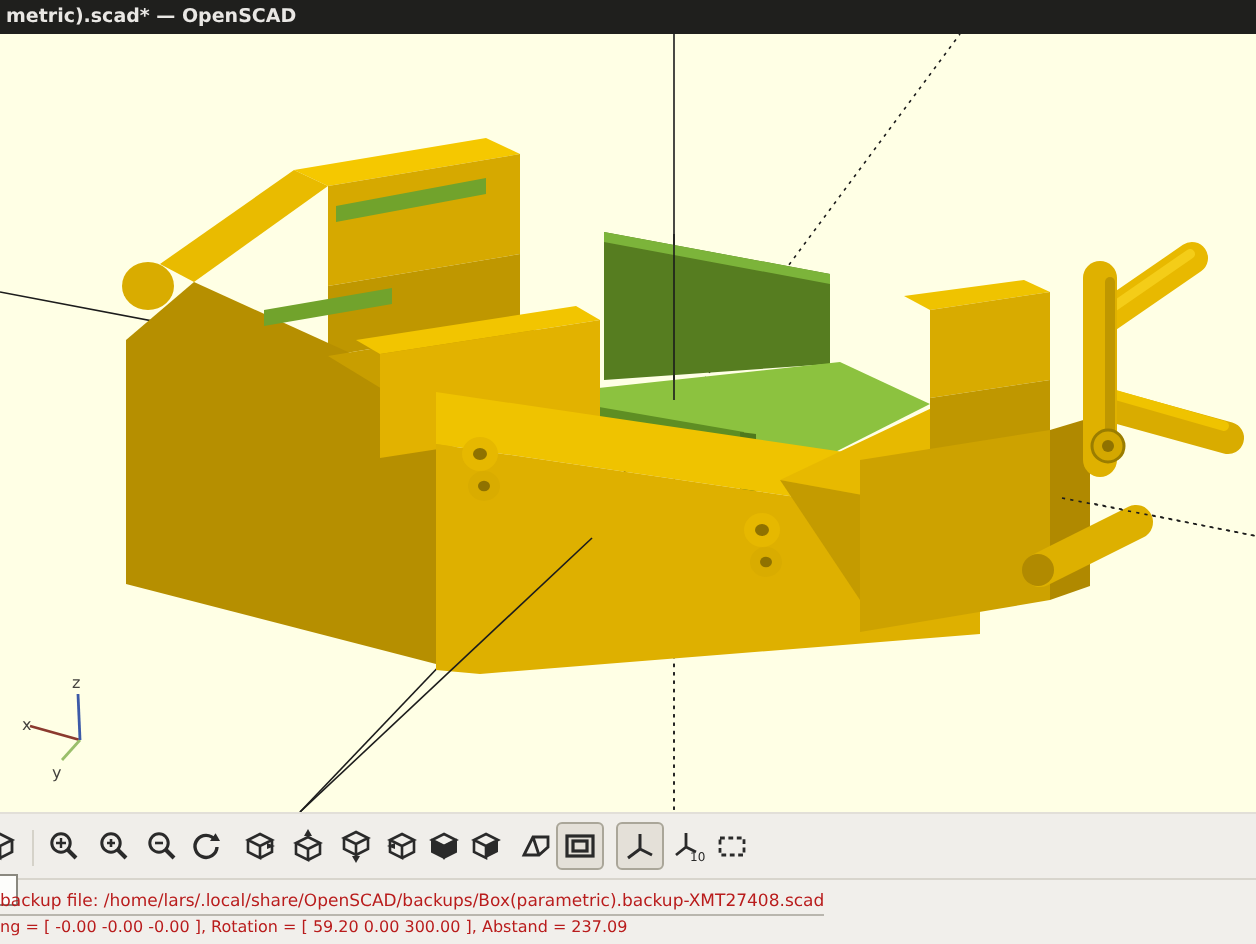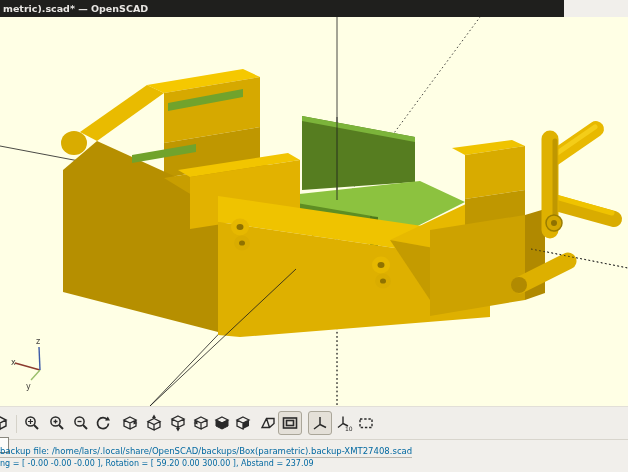--- a/index.html
+++ b/index.html
@@ -1,32 +1,32 @@
 <!DOCTYPE html>
 <html><head>
 <meta charset="utf-8">
 <style>
   html,body{margin:0;padding:0;}
   body{width:628px;height:472px;position:relative;overflow:hidden;
        font-family:"DejaVu Sans","Liberation Sans",sans-serif;background:#f1efeb;}
   
-  .titlebar{position:absolute;left:0;top:0;width:564px;height:17px;background:#1f1f1d;
+  .titlebar{position:absolute;left:0;top:0;width:628px;height:17px;background:#1f1f1d;
             color:#e9e7e4;font-size:9.5px;font-weight:bold;line-height:17px;padding-left:3px;box-sizing:border-box;}
   
   .viewport{position:absolute;left:0;top:17px;width:628px;height:389px;background:#ffffe5;}
   .viewport svg{display:block;}
   
   .toolbar{position:absolute;left:0;top:406px;width:628px;height:34px;background:#f0eeea;
            border-top:1px solid #e2dfd8;border-bottom:1px solid #d8d5cd;box-sizing:border-box;}
   .tb-btn{position:absolute;top:4px;width:24px;height:24px;display:flex;align-items:center;justify-content:center;
           border-radius:3px;}
   .tb-btn.pressed{background:#e4e0d8;border:1px solid #aaa699;width:24px;height:24px;box-sizing:border-box;}
   .tb-sep{position:absolute;top:8px;width:1px;height:18px;background:#d5d2c9;}
   
-  .statusarea{position:absolute;left:0;top:440px;width:520px;height:32px;background:#f1efeb;color:#0369a1;}
+  .statusarea{position:absolute;left:0;top:440px;width:520px;height:32px;background:#f1efeb;color:#b91c1c;}
   .frag{position:absolute;left:-2px;top:-3px;width:9px;height:14px;background:#fdfdfb;border:1px solid #8a887f;}
   .backup-line{position:absolute;left:0;top:6px;font-size:8.5px;white-space:nowrap;
                border-bottom:1px solid #b9b6ae;padding-bottom:1px;}
   .vp-line{position:absolute;left:0;top:19px;font-size:8px;white-space:nowrap;}
 </style>
 </head>
 <body>
 
 <div class="titlebar">
   <span>metric).scad* — OpenSCAD</span>

